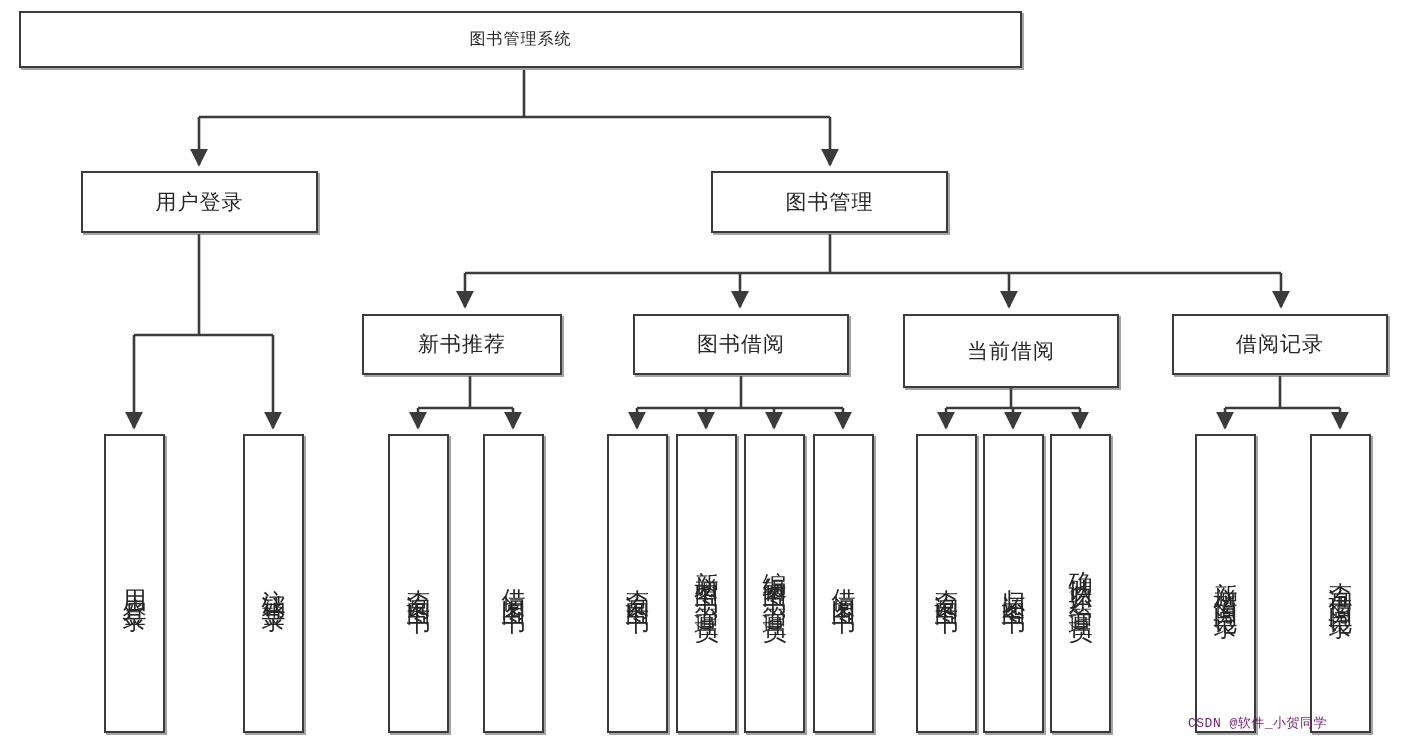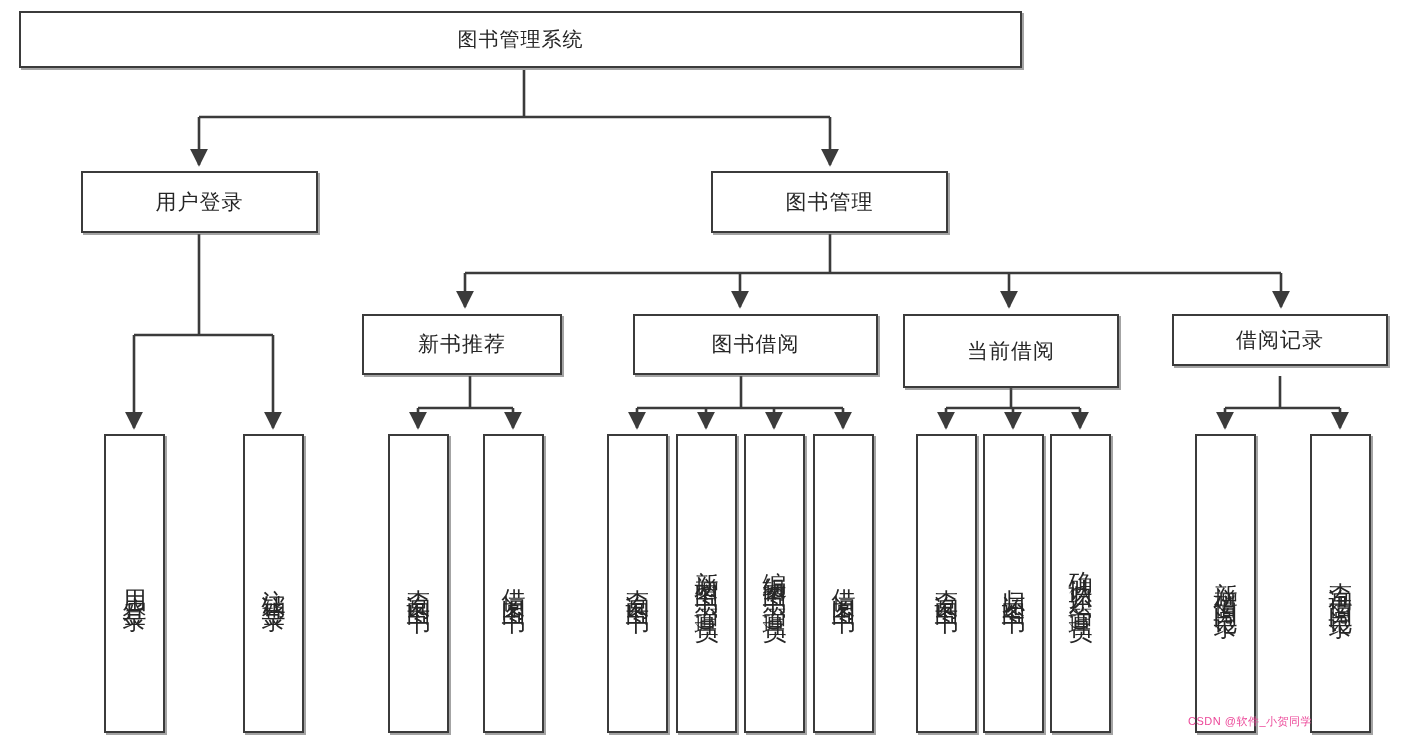--- a/index.html
+++ b/index.html
@@ -24,42 +24,43 @@
     justify-content:center;
     color:#1b1b1b;
   }
   .node .lbl{
     font-size:21px;
     line-height:1.15;
     letter-spacing:1px;
     white-space:nowrap;
     color:#262626;
   }
-  .node.root .lbl{font-size:20px;}
+  .node.root .lbl{font-size:16px;}
   .node.lvl1 .lbl,.node.lvl2 .lbl{font-size:21px;}
 
   
   .node.leaf{align-items:center;justify-content:center;}
   .node.leaf .lbl{
     writing-mode:vertical-rl;
     text-orientation:upright;
     font-size:24px;
     line-height:1.0;
     letter-spacing:7px;
     white-space:normal;
     max-height:286px;
   }
 
   #watermark{
     position:absolute;
     left:1188px;top:714px;
-    font-size:11px;
-    color:#ec4899;
+    font-size:13px;
+    color:#701a75;
     white-space:nowrap;
     letter-spacing:0.5px;
+    font-family:Liberation Mono, monospace;
   }
 </style>
 </head>
 <body>
 
 <div id="stage">
 
   <svg id="wires" viewBox="0 0 1405 747" xmlns="http://www.w3.org/2000/svg">
     <defs>
       <marker id="arrow" viewBox="0 0 10 10" refX="9" refY="5" markerWidth="7" markerHeight="7" orient="auto-start-reverse">
@@ -117,27 +118,27 @@
   <div class="node lvl1" style="left:81px;top:171px;width:237px;height:62px;">
     <span class="lbl">用户登录</span>
   </div>
   <div class="node lvl1" style="left:711px;top:171px;width:237px;height:62px;justify-content:center;">
     <span class="lbl">图书管理</span>
   </div>
 
   <div class="node lvl2" style="left:362px;top:314px;width:200px;height:61px;">
     <span class="lbl">新书推荐</span>
   </div>
-  <div class="node lvl2" style="left:633px;top:314px;width:245px;height:61px;">
+  <div class="node lvl2" style="left:633px;top:314px;width:216px;height:61px;">
     <span class="lbl">图书借阅</span>
   </div>
   <div class="node lvl2" style="left:903px;top:314px;width:216px;height:74px;">
     <span class="lbl">当前借阅</span>
   </div>
-  <div class="node lvl2" style="left:1172px;top:314px;width:216px;height:52px;">
+  <div class="node lvl2" style="left:1172px;top:314px;width:216px;height:61px;">
     <span class="lbl">借阅记录</span>
   </div>
 
   <div class="node leaf" style="left:104px;top:434px;width:61px;height:299px;">
     <span class="lbl">用户登录</span>
   </div>
   <div class="node leaf" style="left:243px;top:434px;width:61px;height:299px;">
     <span class="lbl">注销登录</span>
   </div>
 

